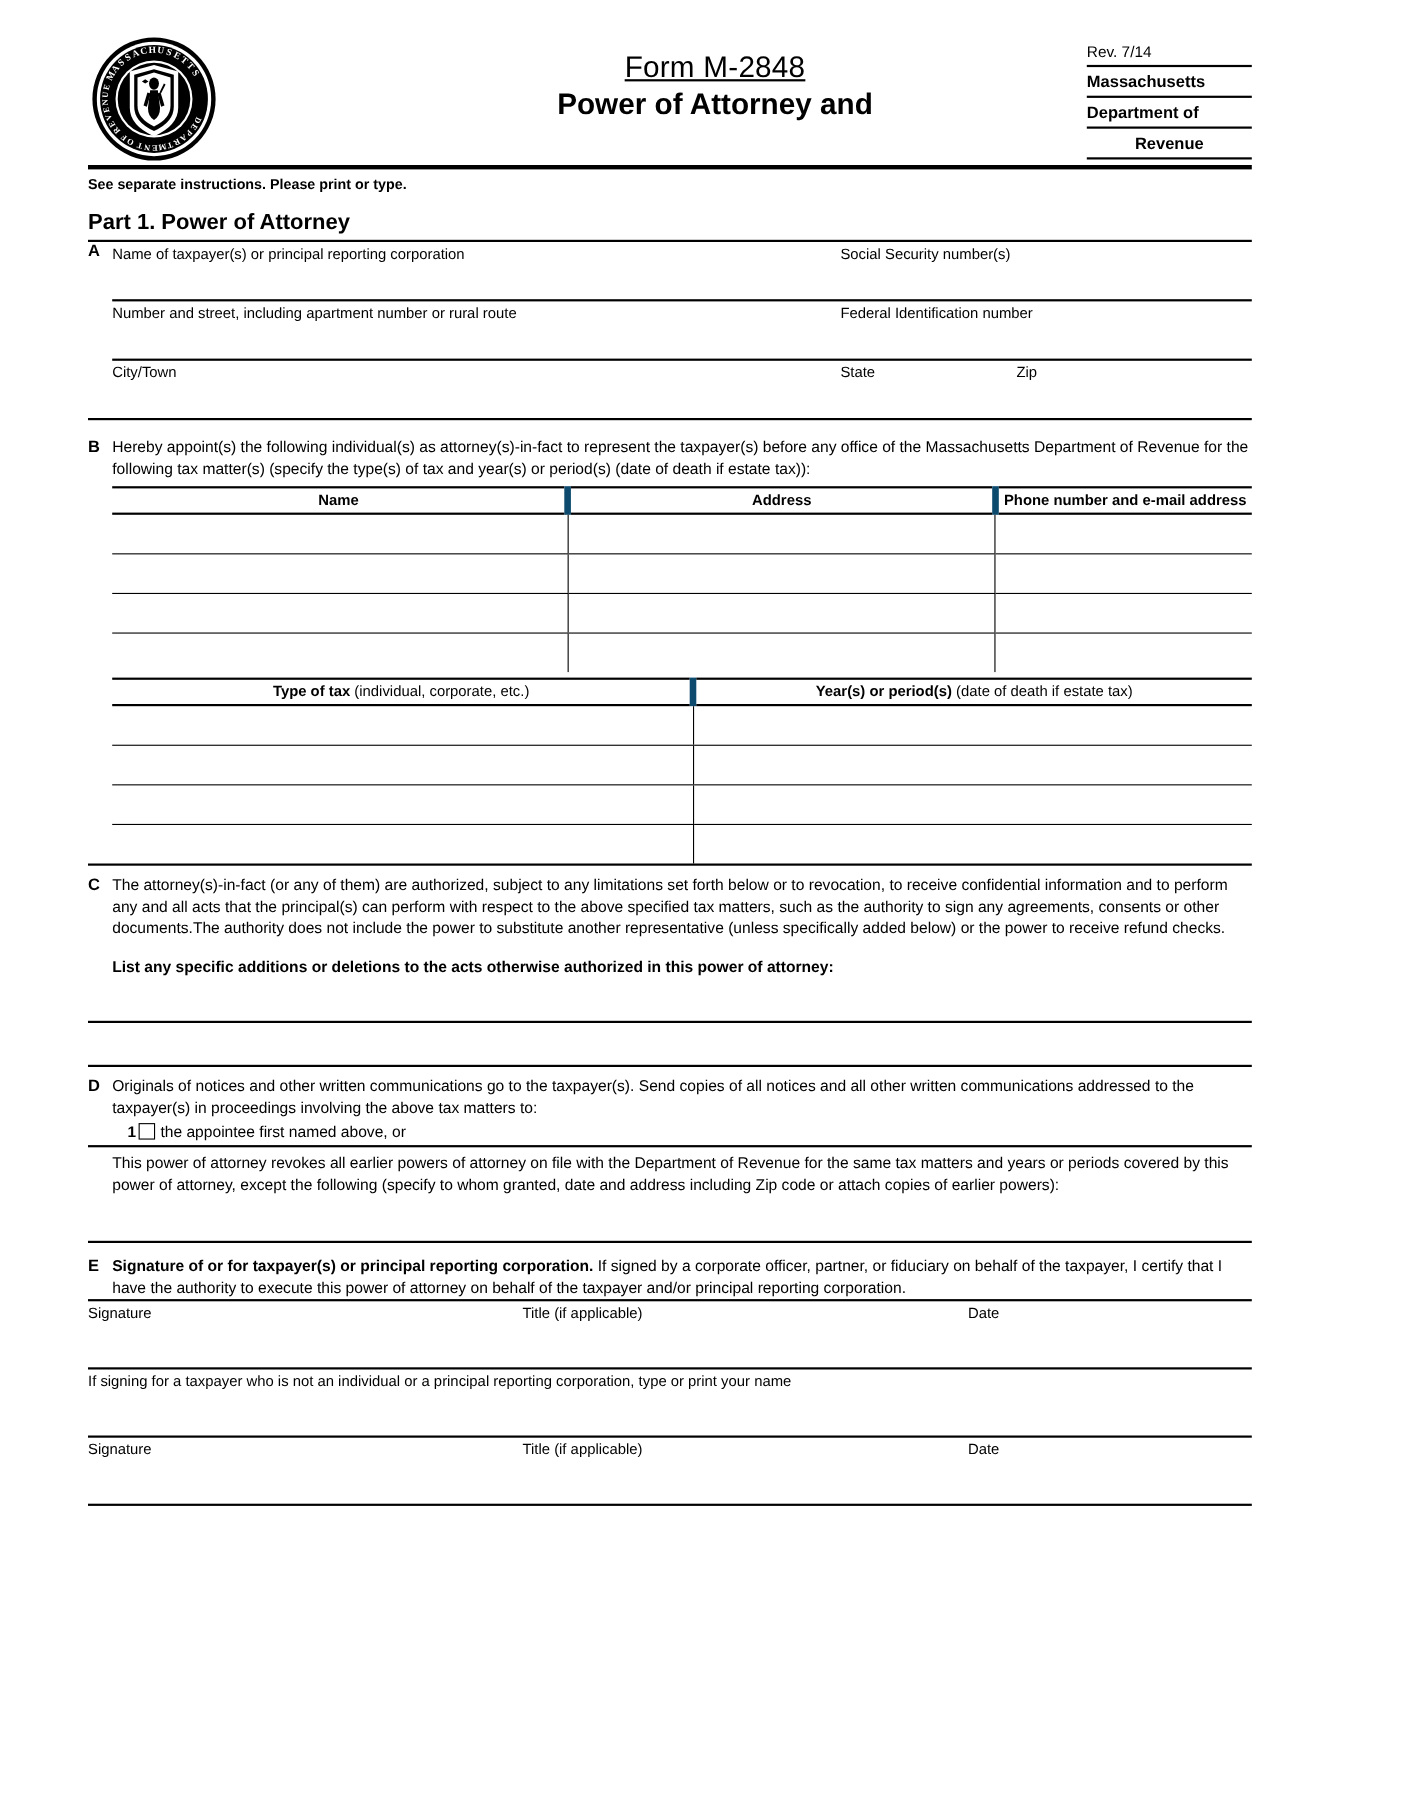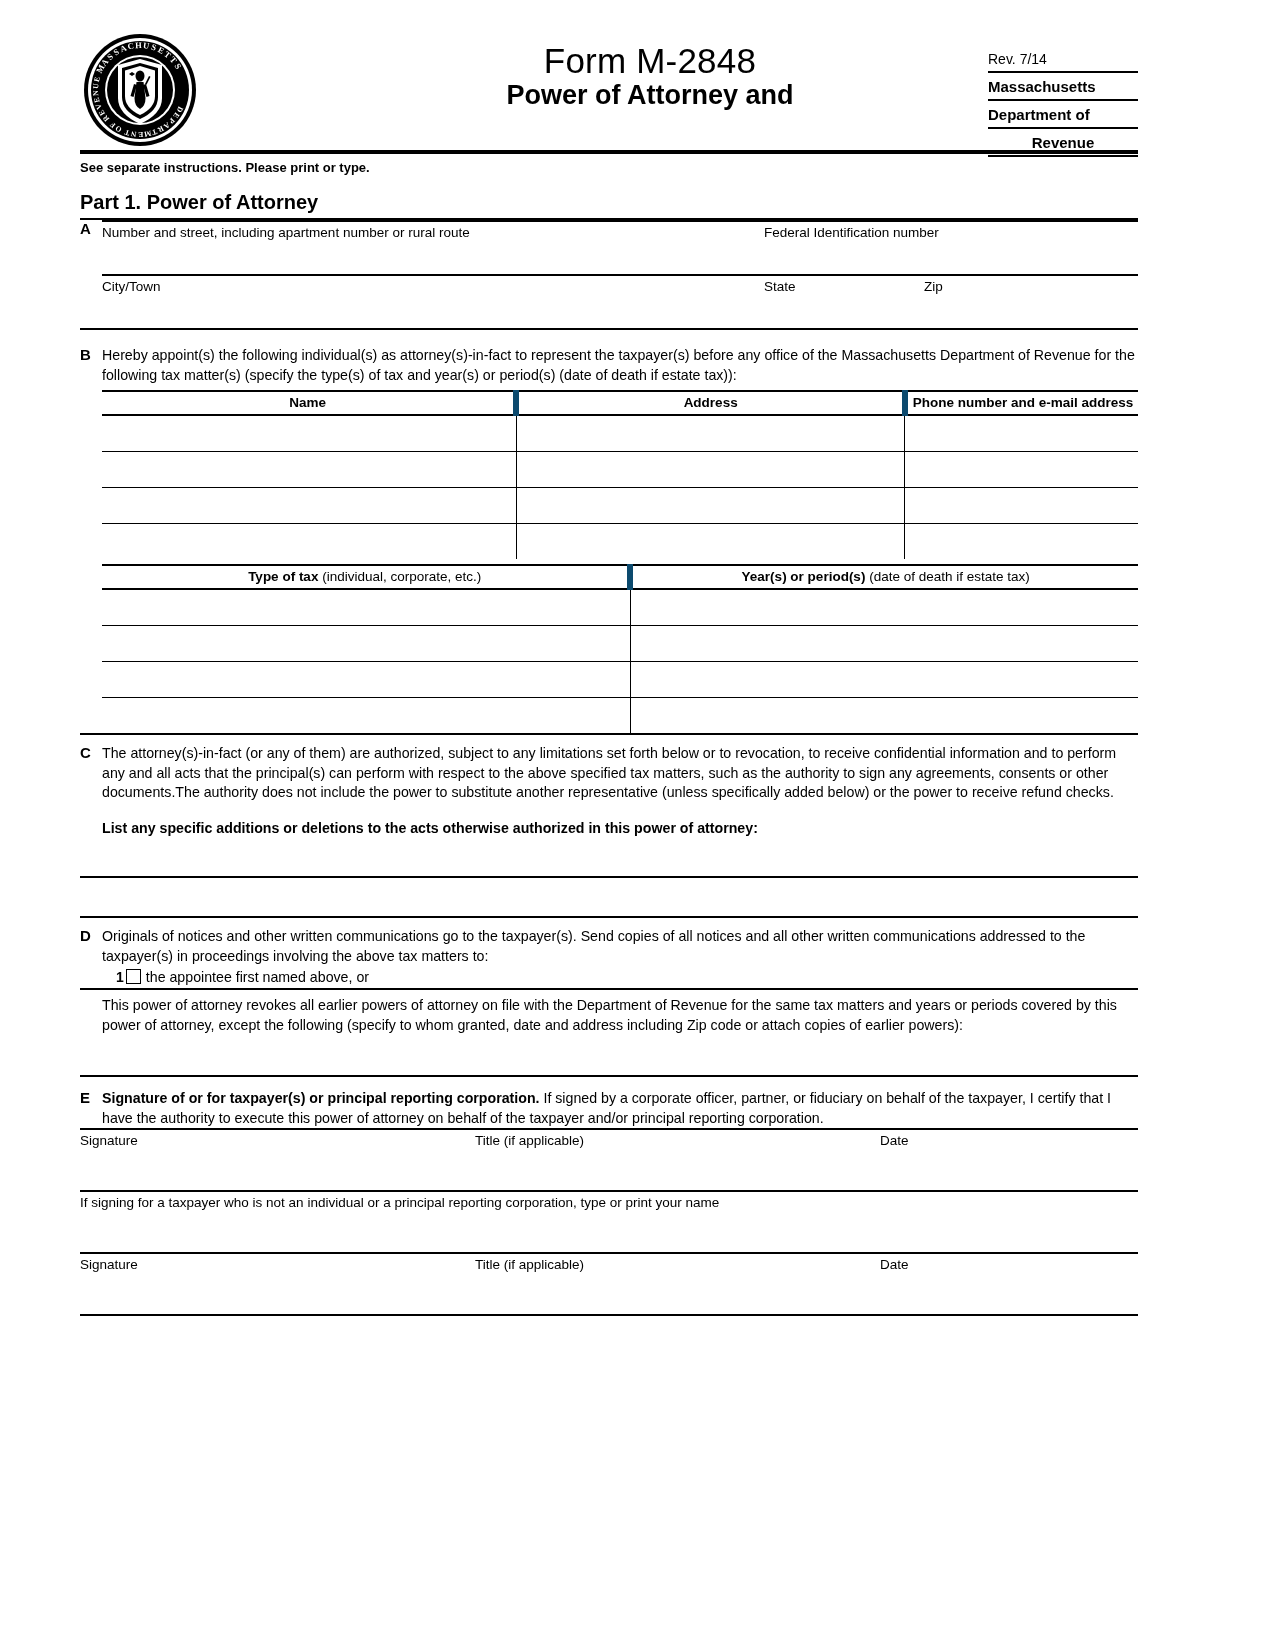--- a/index.html
+++ b/index.html
@@ -38,34 +38,35 @@
     height: 116px;
   }
   .title-block {
     position: absolute;
     left: 290px;
     top: 44px;
     width: 560px;
     text-align: center;
   }
   .title-line-1 {
-    font-size: 35px;
+    font-size: 27px;
     font-weight: 400;
     letter-spacing: .2px;
     line-height: 34px;
+    text-decoration: underline;
   }
   .title-line-2, .title-line-3 {
     font-size: 27px;
     font-weight: 700;
     line-height: 34px;
   }
   .rev-block {
     position: absolute;
     right: 0;
-    top: 50px;
+    top: 38px;
     width: 150px;
   }
   .rev-text {
     font-size: 14px;
     line-height: 18px;
     padding-bottom: 3px;
   }
   .dept-line {
     font-size: 15px;
     font-weight: 700;
@@ -281,20 +282,24 @@
 
   <div class="thickrule"></div>
   <div class="instr">See separate instructions. Please print or type.</div>
 
   <div class="part-title">Part 1. Power of Attorney</div>
   <div class="rule2"></div>
 
   <div class="sec">
     <div class="sec-letter">A</div>
 
+    <div class="fieldrow">
+      <div class="lbl c1">Name of taxpayer(s) or principal reporting corporation</div>
+      <div class="lbl c2">Social Security number(s)</div>
+    </div>
     <div class="rule2"></div>
 
     <div class="fieldrow">
       <div class="lbl c1">Number and street, including apartment number or rural route</div>
       <div class="lbl c2">Federal Identification number</div>
     </div>
     <div class="rule2"></div>
 
     <div class="fieldrow">
       <div class="lbl c1">City/Town</div>

